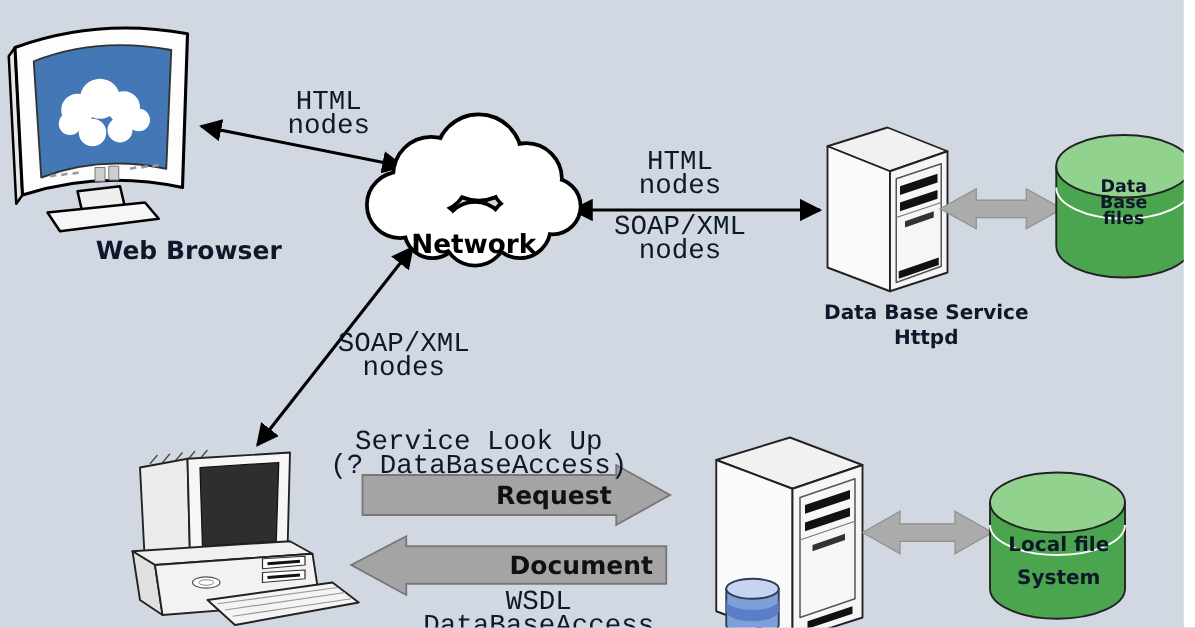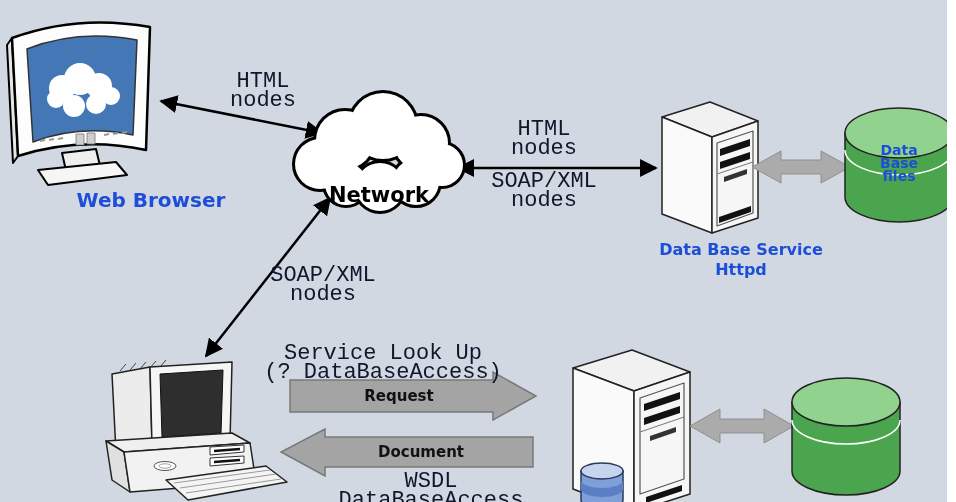--- a/index.html
+++ b/index.html
@@ -8,27 +8,27 @@
     background:#d2d8e2;
     font-family:"DejaVu Sans","Liberation Sans",sans-serif;
   }
   .stage{position:absolute;inset:0;width:956px;height:502px;}
   svg.diagram{position:absolute;left:0;top:0;}
   .lbl{
     position:absolute;transform:translate(-50%,-50%);
     white-space:pre-line;text-align:center;pointer-events:none;
   }
   .blue{color:#0f172a;font-size:22px;line-height:19px;font-family:Liberation Mono, monospace;}
-  .node-title{color:#1d4ed8;font-weight:bold;}
+  .node-title{color:#0f172a;font-weight:bold;}
   .web-browser-label{font-size:20px;}
   .network-label{font-size:21px;color:#000;margin-top:31px;}
   .dbservice-label{font-size:16px;line-height:20px;}
   .dbfiles-label{font-size:14px;line-height:13px;}
   .localfs-label{font-size:16px;line-height:26px;}
-  .block-arrow-label{font-size:15px;font-weight:bold;color:#111;}
+  .block-arrow-label{font-size:20px;font-weight:bold;color:#111;margin-left:44px;}
 </style>
 </head>
 <body>
 
 <div class="stage">
 
 <svg class="diagram" width="956" height="502" viewBox="0 0 956 502">
   <defs>
     <marker id="ah" viewBox="0 0 10 10" refX="9" refY="5" markerWidth="7.2" markerHeight="7.2" orient="auto-start-reverse">
       <path d="M0 0 L10 5 L0 10 z" fill="#000"></path>
@@ -206,14 +206,16 @@
 <div class="lbl blue" style="left:383px;top:363px;text-align:center;">Service Look Up
 (? DataBaseAccess)</div>
 
 <div class="lbl block-arrow-label" style="left:399px;top:396px;">Request</div>
 
 <div class="lbl block-arrow-label" style="left:421px;top:452px;">Document</div>
 
 <div class="lbl blue" style="left:431px;top:491px;">WSDL
 DataBaseAccess</div>
 
+<div class="lbl localfs-label node-title" style="left:847px;top:449px;">Local file
+System</div>
 
 </div>
 
 </body></html>

